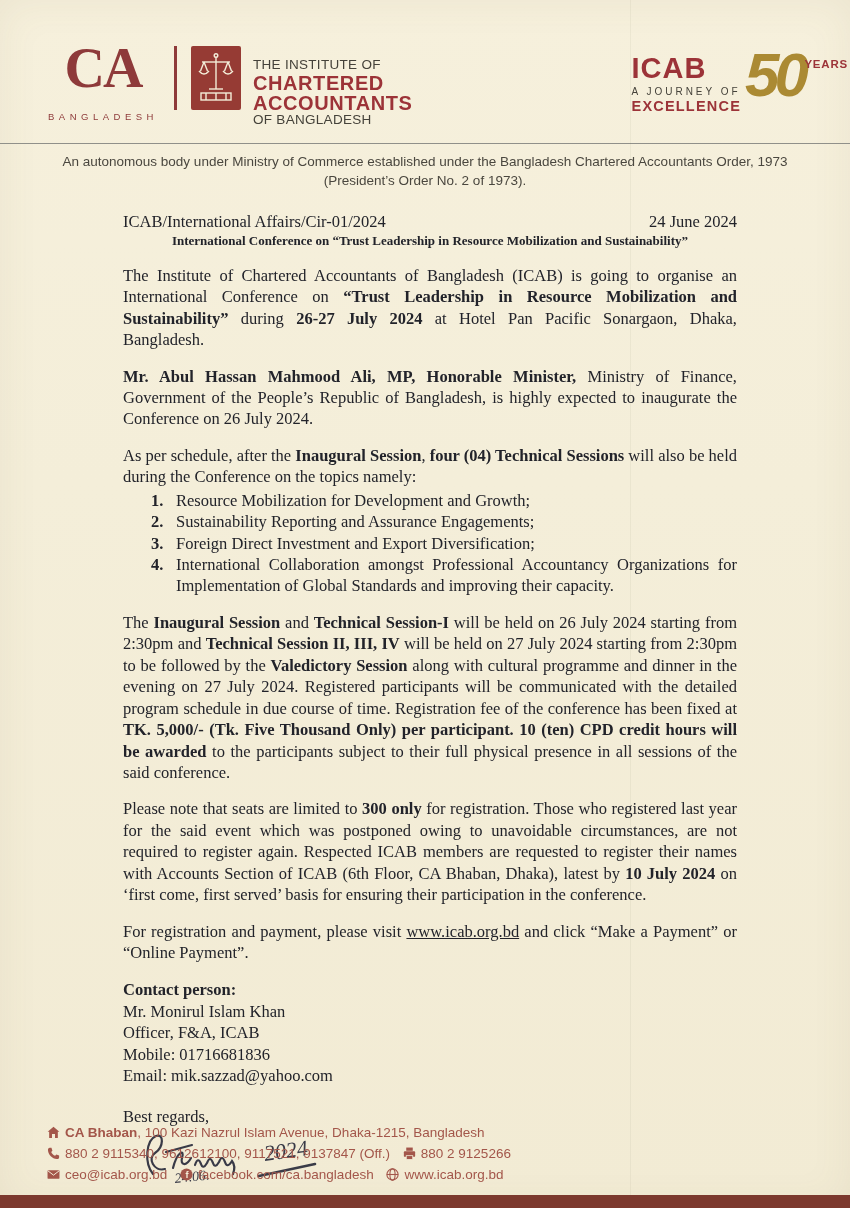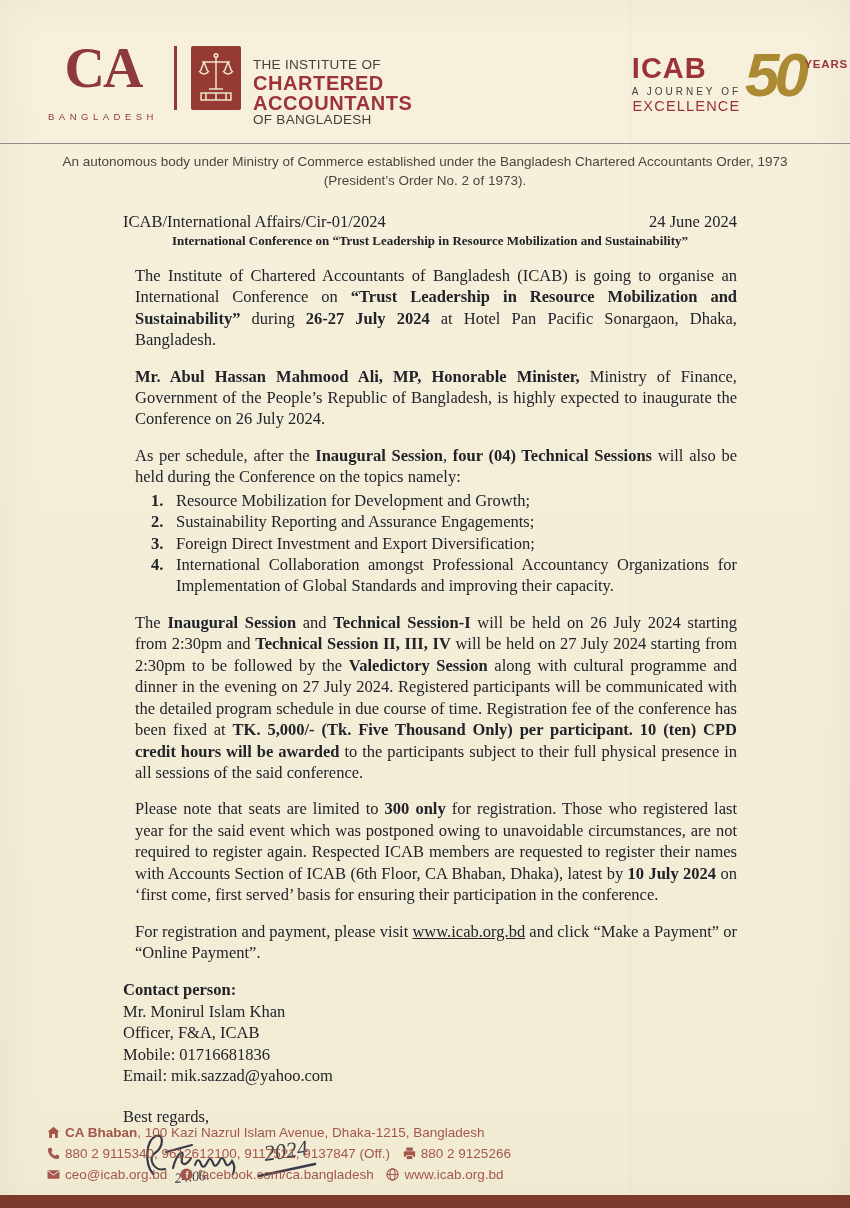--- a/index.html
+++ b/index.html
@@ -42,40 +42,40 @@
     margin-top: 2px;
   }
   .institute { font-family: "Liberation Sans", sans-serif; margin-left: 12px; margin-top: 14px; }
   .institute .inst-small { font-size: 13.5px; color: #45423a; letter-spacing: .3px; line-height: 1.1; }
   .institute .inst-big { font-size: 20px; font-weight: bold; color: #9c3338; letter-spacing: .6px; line-height: 1.0; }
 
   .brand-right { display: flex; align-items: flex-start; font-family: "Liberation Sans", sans-serif; margin-top: 2px; }
   .ann-left { text-align: left; margin-top: 8px; }
   .ann-icab { font-size: 29px; font-weight: bold; color: #9c3338; letter-spacing: 1px; line-height: 1; }
   .ann-journey { font-size: 10px; letter-spacing: 3px; color: #45423a; margin-top: 3px; }
-  .ann-excellence { font-size: 14.5px; font-weight: normal; color: #9c3338; letter-spacing: 1.2px; margin-top: 1px; text-align: center; }
+  .ann-excellence { font-size: 14.5px; font-weight: bold; color: #9c3338; letter-spacing: 1.2px; margin-top: 1px; }
   .ann-50wrap { position: relative; margin-left: 4px; }
   .ann-50 {
     font-size: 62px; font-weight: bold; font-style: italic;
     color: #ab8a33; letter-spacing: -5px; line-height: .95;
   }
   .ann-years { position: absolute; top: 12px; right: -44px; font-size: 11.5px; font-weight: bold; color: #9c3338; letter-spacing: .8px; }
 
   .header-rule { border: none; border-top: 1px solid #90908a; margin-top: 15px; }
   .tagline {
     text-align: center; font-family: "Liberation Sans", sans-serif;
     font-size: 13.5px; color: #4a473f; line-height: 1.4; margin-top: 9px;
   }
 
   
   .letter { margin: 21px 113px 0 123px; font-size: 16.5px; line-height: 1.3; }
   .ref-row { display: flex; justify-content: space-between; }
   .heading { text-align: center; font-weight: bold; letter-spacing: .5px; margin-top: 17px; font-size: 17px; }
   .subject { text-align: center; font-weight: bold; font-size: 13px; }
-  .para { text-align: justify; margin-top: 15px; margin-left: 12px; }
+  .para { text-align: justify; margin-top: 15px; }
   ol.topics { counter-reset: item; list-style: none; margin: 2px 0 0 26px; }
   ol.topics li { counter-increment: item; position: relative; padding-left: 27px; text-align: justify; }
   ol.topics li::before { content: counter(item) "."; position: absolute; left: 2px; font-weight: bold; }
   .contact-block { margin-top: 16px; }
   .contact-heading { font-weight: bold; }
   .closing { margin-top: 19px; }
   .sig-svg { display: block; margin: 0 0 -14px 10px; }
 
   
   .footer {

